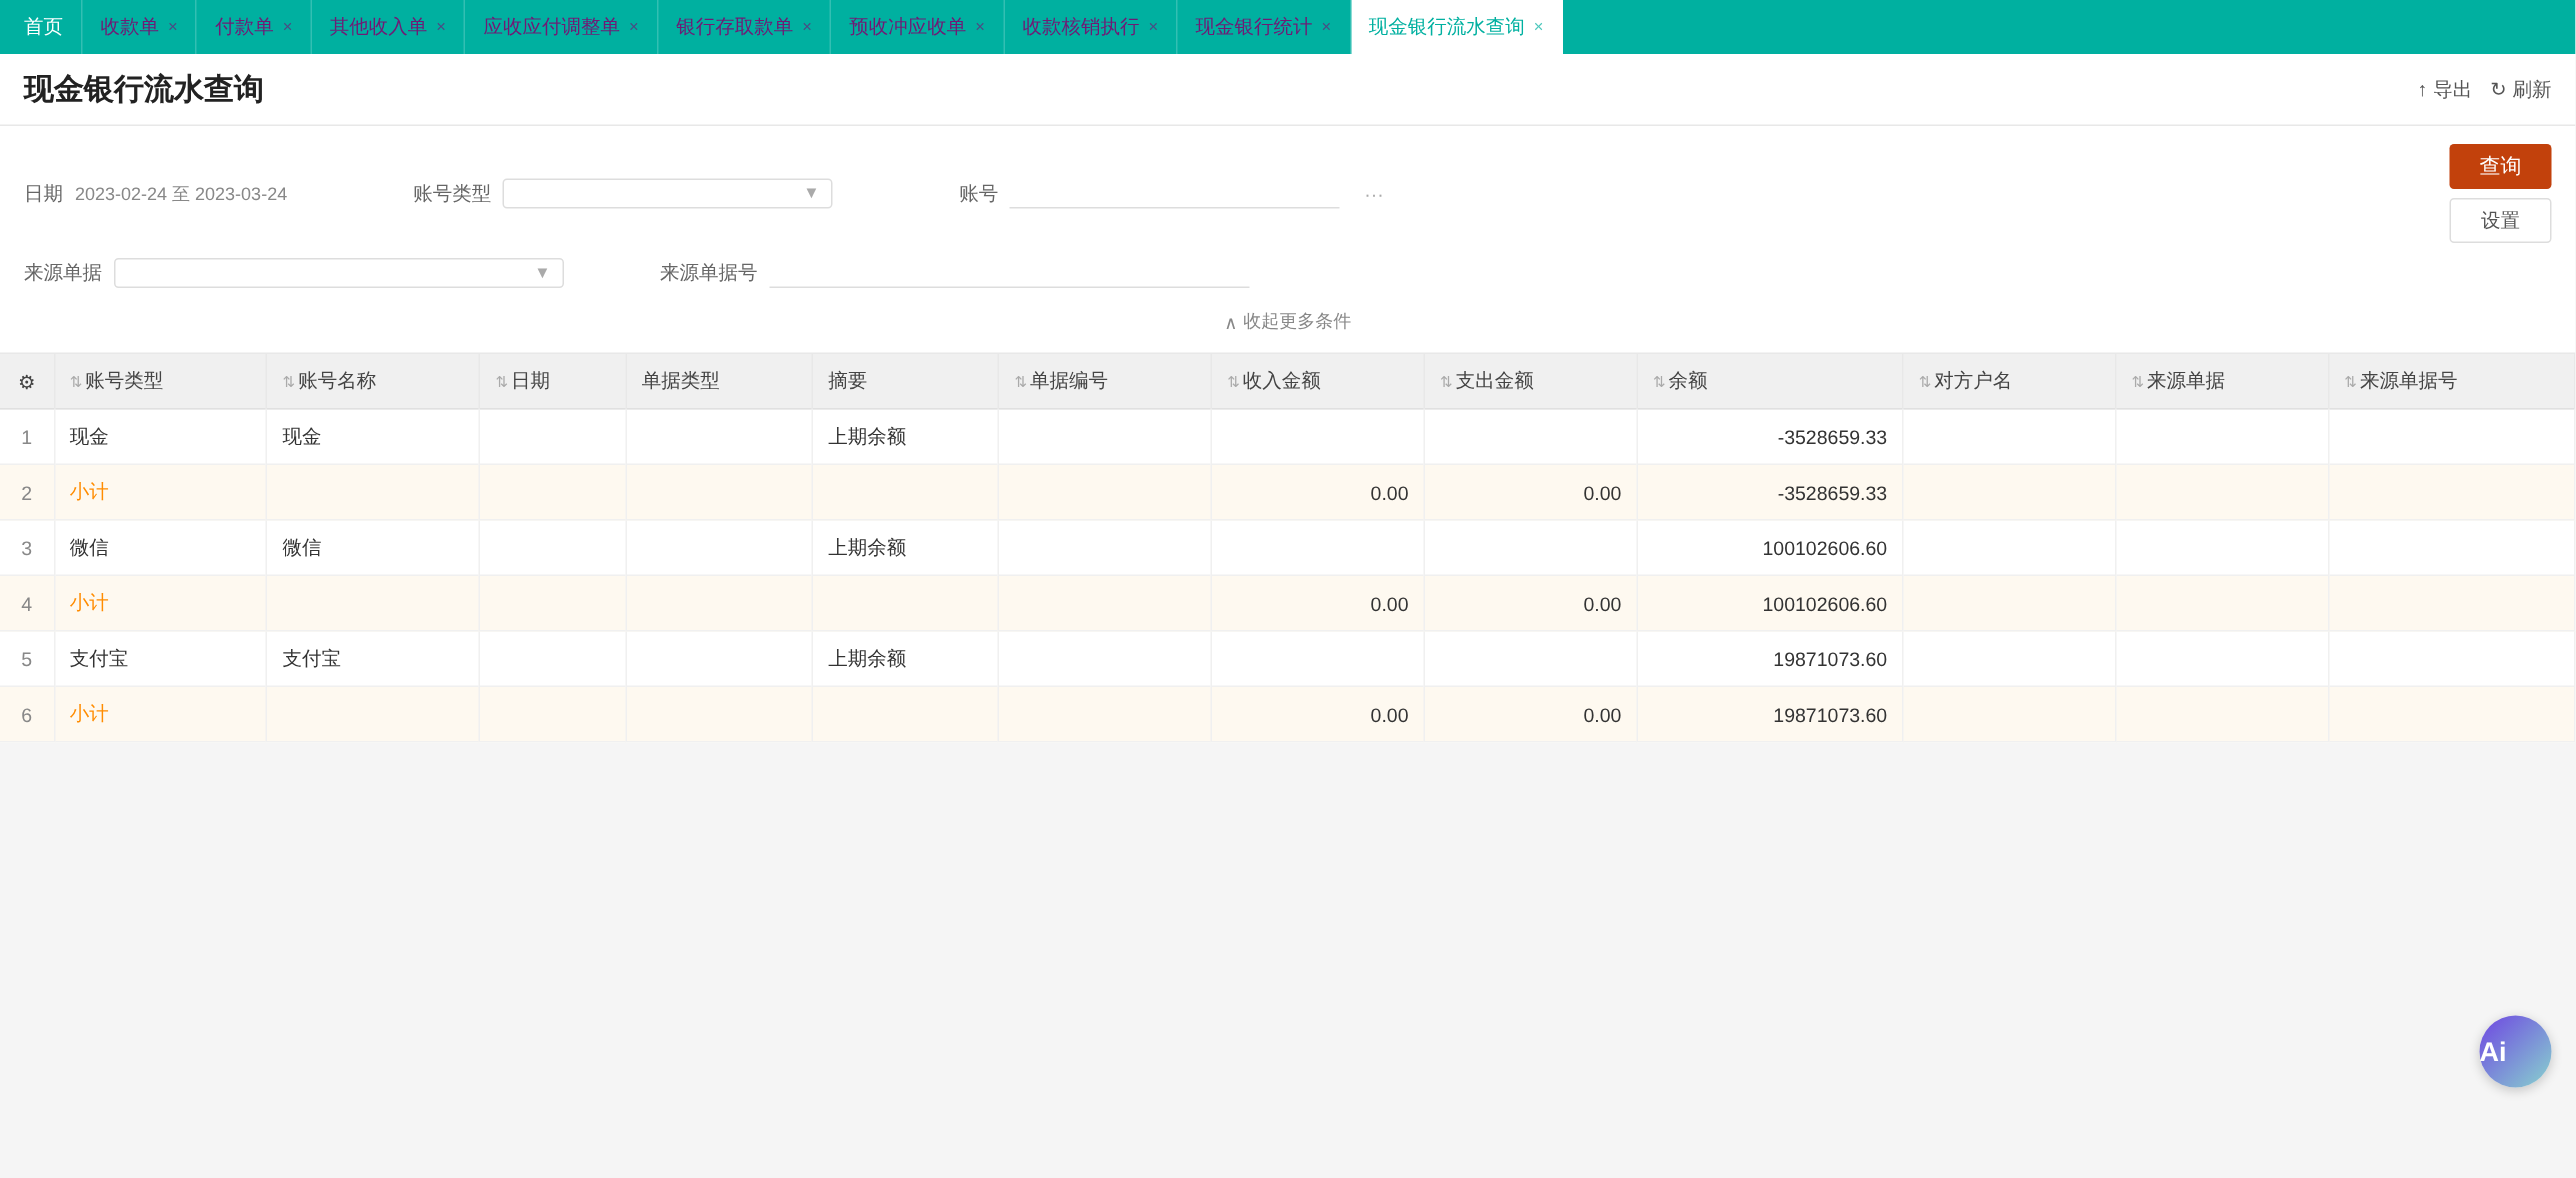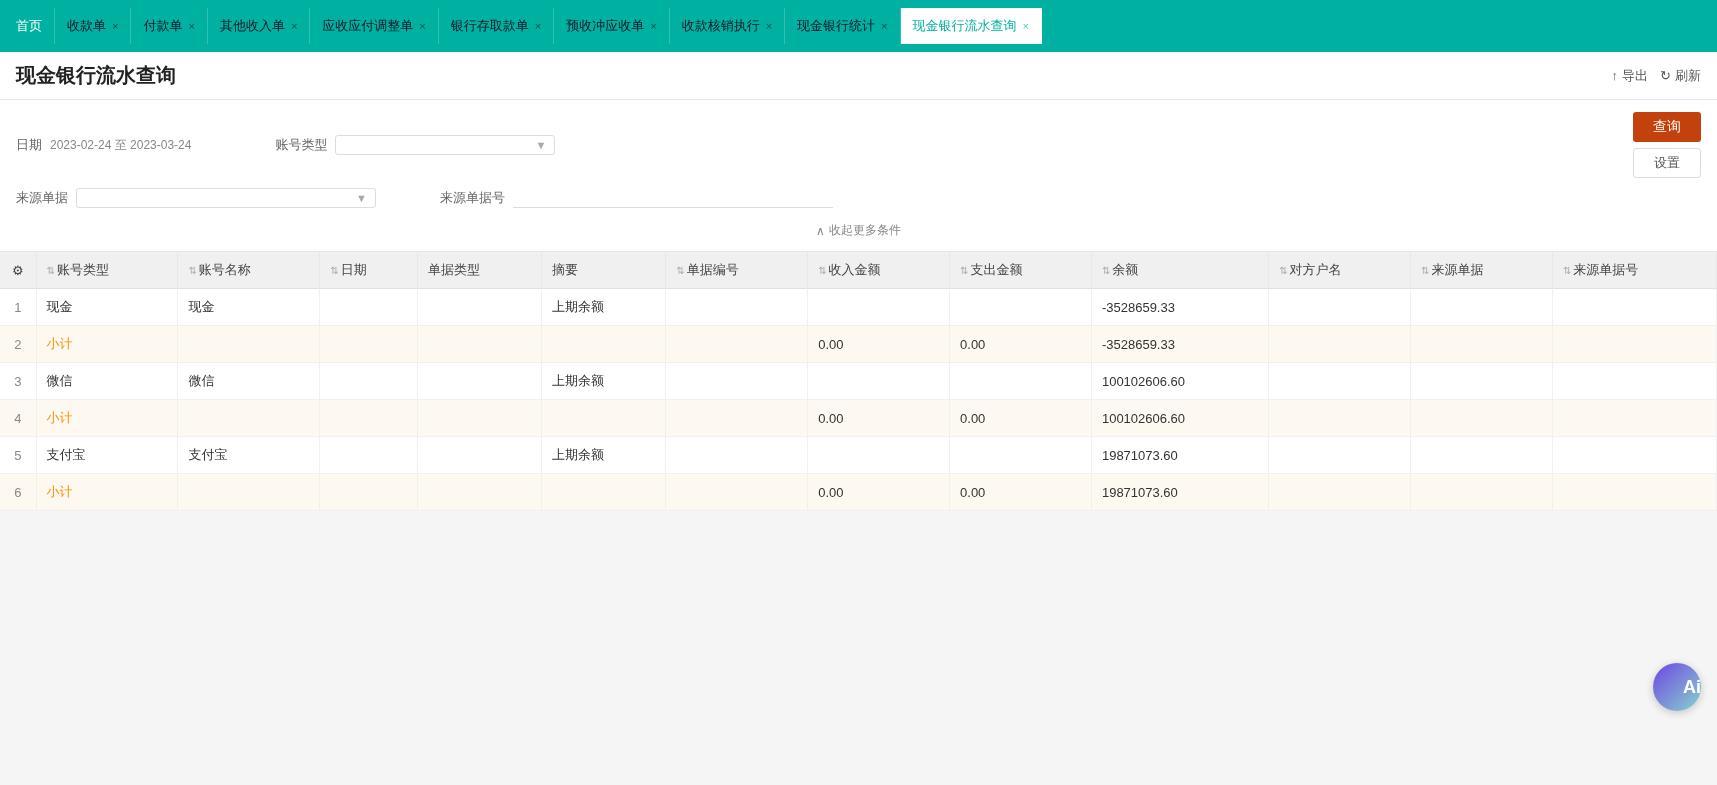--- a/index.html
+++ b/index.html
@@ -3,30 +3,30 @@
   <meta charset="utf-8">
   <style>
     * { margin: 0; padding: 0; box-sizing: border-box; }
     body { font-family: 'Microsoft YaHei', Arial, sans-serif; font-size: 13px; background: #f5f5f5; color: #333; }
 
     
     .top-nav {
       background: #00b0a0;
       display: flex;
       align-items: center;
-      height: 52px;
+      height: 36px;
       padding: 0 4px;
       overflow: hidden;
     }
     .nav-tab {
       display: flex;
       align-items: center;
       height: 36px;
       padding: 0 12px;
-      color: #0f172a;
+      color: #701a75;
       font-size: 13px;
       cursor: pointer;
       white-space: nowrap;
       border-right: 1px solid rgba(255,255,255,0.2);
     }
     .nav-tab.active {
       background: #fff;
       color: #00b0a0;
     }
     .nav-tab .close-x {
@@ -222,42 +222,43 @@
     tbody tr.subtotal {
       background: #fef9f0;
     }
     tbody td {
       padding: 9px 10px;
       border-right: 1px solid #f0f0f0;
       color: #333;
       white-space: nowrap;
     }
     tbody td.num {
+      text-align: right;
     }
     tbody td.orange {
       color: #ff8c00;
       margin-left: 20px;
     }
     tbody td.row-num {
       color: #888;
       text-align: center;
     }
 
     .ai-badge {
       position: fixed;
       right: 16px;
-      bottom: 74px;
+      bottom: 60px;
       background: linear-gradient(135deg, #6e45e2, #88d3ce);
       color: #fff;
       border-radius: 50%;
       width: 48px;
       height: 48px;
       display: flex;
       align-items: center;
-      justify-content: flex-end;
+      justify-content: flex-start;
       font-size: 18px;
       font-weight: bold;
       cursor: pointer;
       box-shadow: 0 2px 8px rgba(0,0,0,0.2);
     }
   </style>
 </head>
 <body>
 
 <div class="top-nav">
@@ -325,20 +326,25 @@
     </div>
 
     <div class="filter-item" style="margin-left:60px;">
       <span class="filter-label">账号类型</span>
       <div class="filter-select" style="min-width:220px;">
         <span></span>
         <span class="arrow">▼</span>
       </div>
     </div>
 
+    <div class="filter-item" style="margin-left:60px;">
+      <span class="filter-label">账号</span>
+      <input class="filter-input" style="min-width: 220px;">
+      <span class="filter-dots">···</span>
+    </div>
 
     <div class="btn-group-right">
       <button class="query-btn">查询</button>
       <button class="settings-btn">设置</button>
     </div>
   </div>
 
   <div class="filter-row">
 
     <div class="filter-item">

